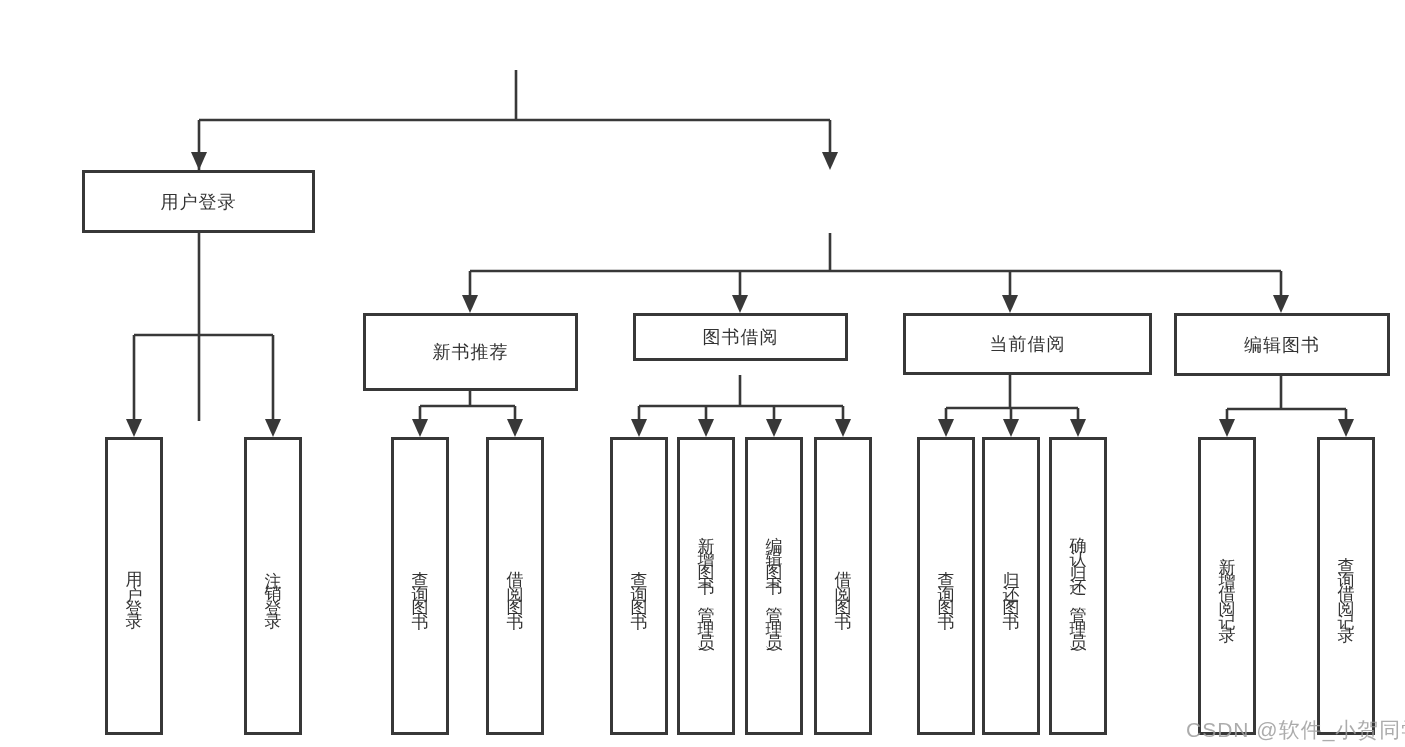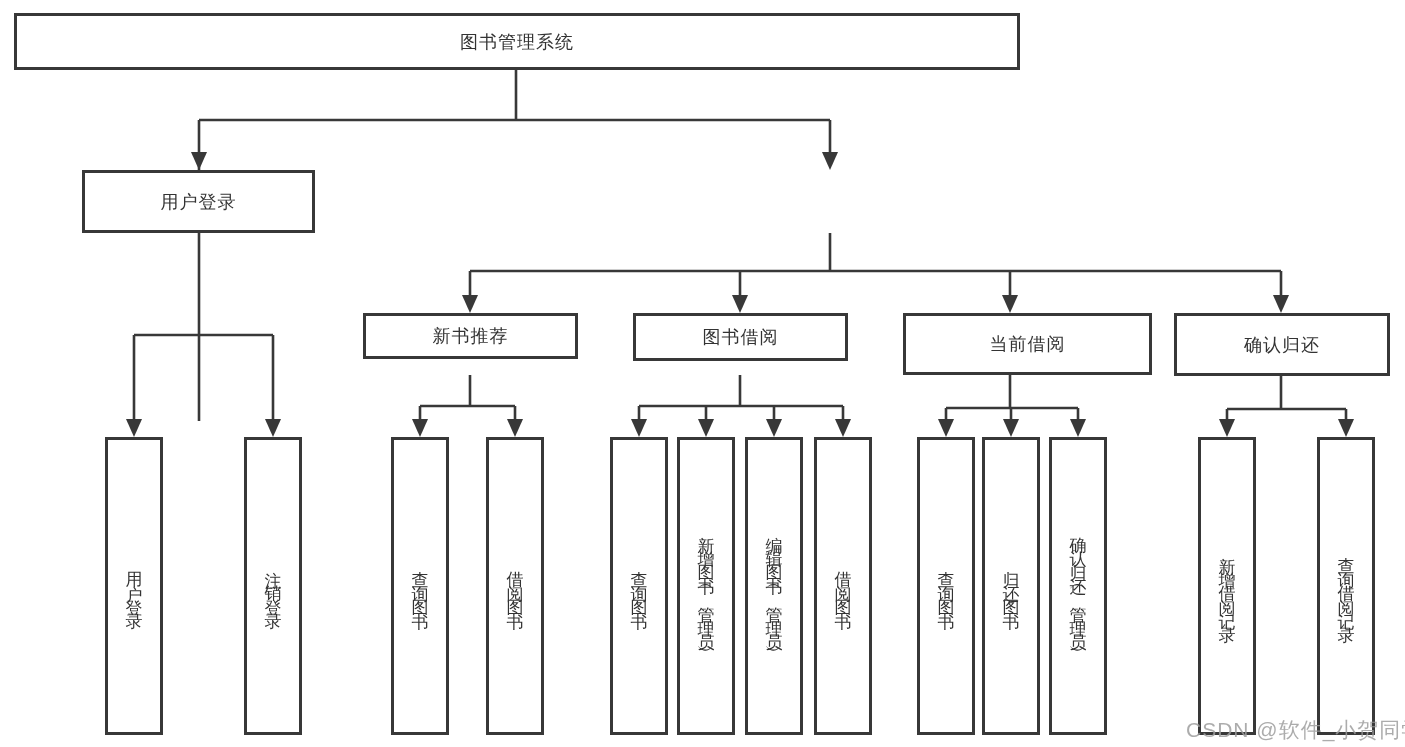--- a/index.html
+++ b/index.html
@@ -91,39 +91,36 @@
       <polygon points="766,419 782,419 774,437"></polygon>
       <polygon points="835,419 851,419 843,437"></polygon>
       <polygon points="938,419 954,419 946,437"></polygon>
       <polygon points="1003,419 1019,419 1011,437"></polygon>
       <polygon points="1070,419 1086,419 1078,437"></polygon>
       <polygon points="1219,419 1235,419 1227,437"></polygon>
       <polygon points="1338,419 1354,419 1346,437"></polygon>
     </g>
   </svg>
 
-  <div class="box root" style="left:14px; top:13px; width:1006px; height:57px;">
-    <span>图书管理系统</span>
-  </div>
 
   <div class="box" style="left:82px; top:170px; width:233px; height:63px;">
     <span>用户登录</span>
   </div>
 
-  <div class="box" style="left:363px; top:313px; width:215px; height:46px;text-align:center;">
+  <div class="box" style="left:363px; top:313px; width:215px; height:78px;text-align:center;">
     <span>新书推荐</span>
   </div>
   <div class="box" style="left:633px; top:313px; width:215px; height:48px;">
     <span>图书借阅</span>
   </div>
   <div class="box" style="left:903px; top:313px; width:249px; height:62px;">
     <span>当前借阅</span>
   </div>
   <div class="box" style="left:1174px; top:313px; width:216px; height:63px;">
-    <span>确认归还</span>
+    <span>编辑图书</span>
   </div>
 
   <div class="box leaf" style="left:105px; top:437px;">
     <span class="vtext">用户登录</span>
   </div>
   <div class="box leaf" style="left:244px; top:437px;">
     <span class="vtext">注销登录</span>
   </div>
 
   <div class="box leaf" style="left:391px; top:437px;">

